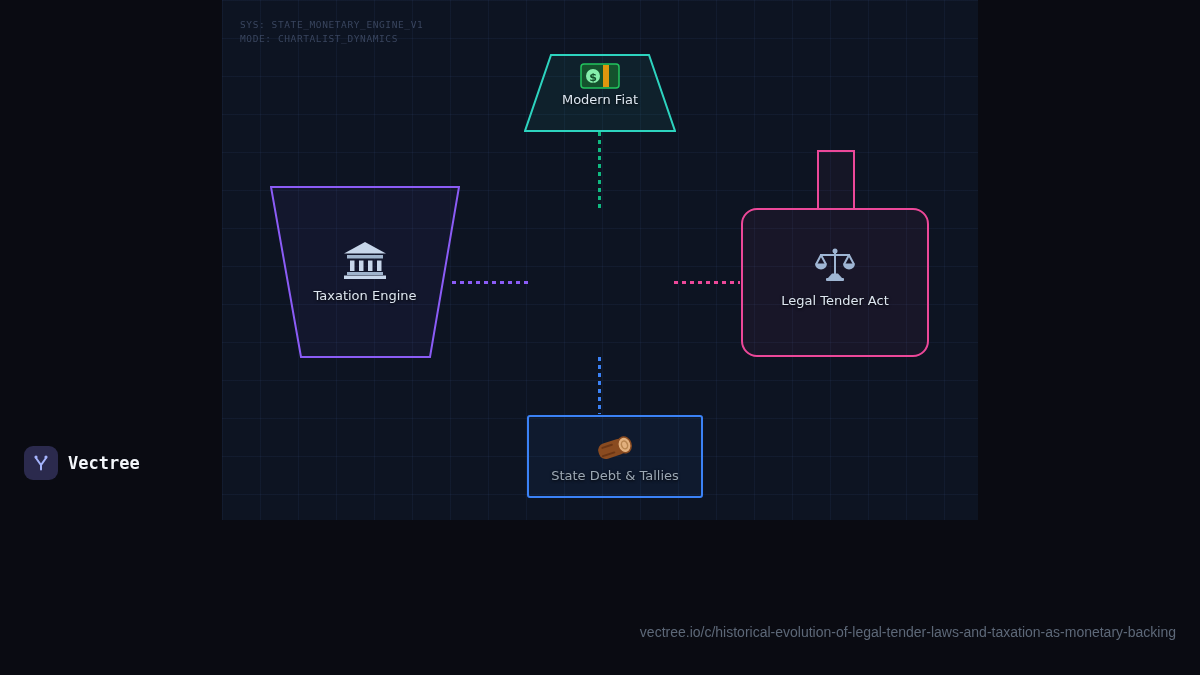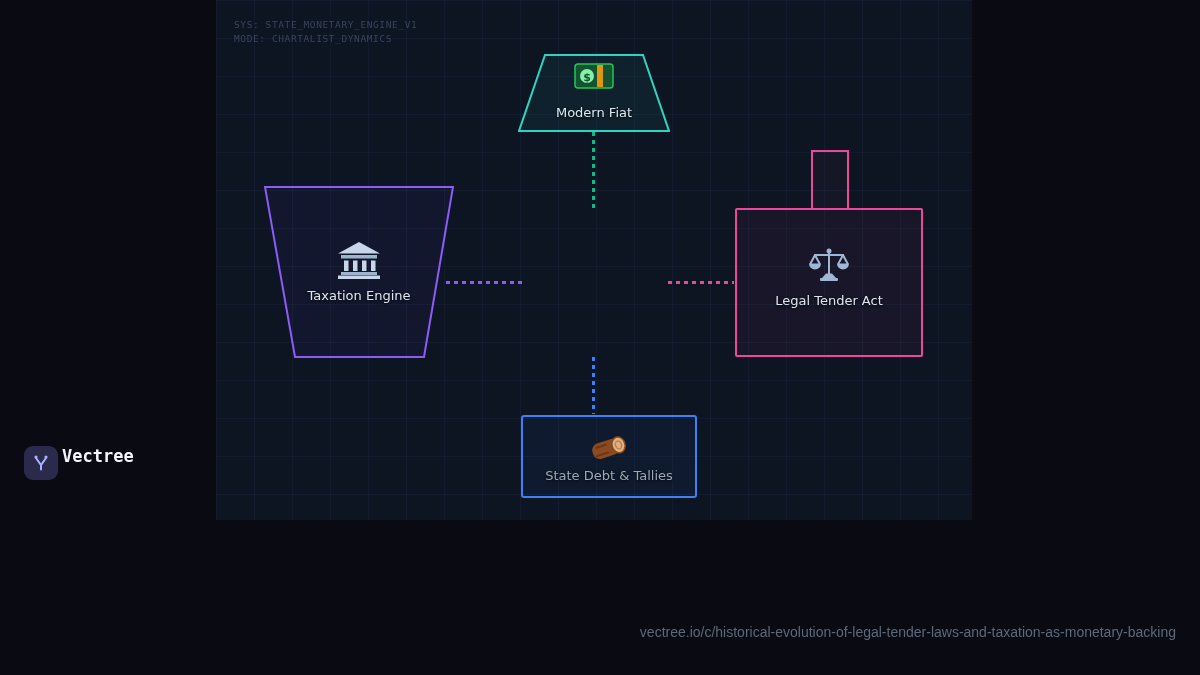--- a/index.html
+++ b/index.html
@@ -1,20 +1,20 @@
 <!DOCTYPE html>
 <html><head>
 <meta charset="utf-8">
 <style>
   html,body{margin:0;padding:0;background:#0a0b12;}
   .stage{position:relative;width:1200px;height:675px;overflow:hidden;background:#0a0b12;
          font-family:"DejaVu Sans","Liberation Sans",sans-serif;}
 
   
-  .panel{position:absolute;left:216px;top:0;width:756px;height:520px;
+  .panel{position:absolute;left:222px;top:0;width:756px;height:520px;
     background-color:#0d1422;
     background-image:
       linear-gradient(rgba(80,125,200,0.08) 1px, transparent 1px),
       linear-gradient(90deg, rgba(80,125,200,0.08) 1px, transparent 1px);
     background-size:38px 38px;}
 
   .sysinfo{position:absolute;left:18px;top:18px;
     font-family:"DejaVu Sans Mono","Liberation Mono",monospace;
     font-size:9.5px;letter-spacing:.6px;color:#39455e;line-height:14px;}
 
@@ -31,52 +31,52 @@
 
   
   .node{position:absolute;}
   .node .shape{position:absolute;left:0;top:0;}
   .node-inner{position:absolute;left:0;top:0;width:100%;height:100%;
     display:flex;flex-direction:column;align-items:center;justify-content:center;}
   .node-label{font-size:13px;color:#dde6f0;text-shadow:0 1px 3px rgba(0,0,0,.85);white-space:nowrap;}
 
   .node-fiat{left:302px;top:54px;width:152px;height:78px;}
   .node-fiat .node-inner{justify-content:flex-start;padding-top:9px;box-sizing:border-box;}
-  .node-fiat .node-label{margin-top:16px;}
+  .node-fiat .node-label{margin-top:3px;}
 
   .node-tax{left:48px;top:186px;width:190px;height:172px;}
   .node-tax .icon{margin-bottom:9px;}
 
   .node-core{left:306px;top:211px;width:144px;height:144px;border-radius:50%;
     border:2px solid #3b9df0;box-sizing:border-box;
     background:radial-gradient(circle at 50% 45%, #11233c 0%, #0c1830 75%);
     box-shadow:0 0 28px rgba(56,189,248,.18);}
   .core-dash{position:absolute;left:14px;top:14px;right:14px;bottom:14px;
     border:2px dashed #22d3ee;border-radius:50%;}
   .node-core .node-inner{padding-bottom:10px;box-sizing:border-box;}
   .node-core .icon{margin-bottom:6px;}
 
   .node-legal{left:519px;top:208px;width:188px;height:149px;border:2px solid #ec4899;
-    border-radius:2px;box-sizing:border-box;background:rgba(236,72,153,0.05);}
+    border-radius:16px;box-sizing:border-box;background:rgba(236,72,153,0.05);}
   .legal-tab{position:absolute;left:74px;top:-60px;width:38px;height:60px;
     border:2px solid #ec4899;border-bottom:none;box-sizing:border-box;
     background:rgba(236,72,153,0.04);}
   .node-legal .icon{margin-bottom:10px;}
   .node-legal .node-inner{padding-bottom:10px;box-sizing:border-box;}
 
   .node-debt{left:284px;top:415px;width:176px;height:83px;border:2px solid #3b82f6;
     border-radius:3px;box-sizing:border-box;background:rgba(59,130,246,0.06);margin-left:21px;}
   .node-debt .icon{margin-bottom:3px;}
   .node-debt .node-label{color:#9ca8b4;}
 
   .icon{display:flex;align-items:center;justify-content:center;}
 
   
   .branding{position:absolute;left:24px;top:446px;}
-  .brand-row{display:flex;align-items:flex-start;gap:4px;}
+  .brand-row{display:flex;align-items:center;gap:10px;}
   .brand-logo{width:34px;height:34px;border-radius:9px;background:#2b2a4d;
     display:flex;align-items:center;justify-content:center;}
   .brand-name{font-family:"DejaVu Sans Mono","Liberation Mono",monospace;
     font-weight:bold;font-size:17px;color:#f3f6fa;}
   .headline{margin-top:8px;width:390px;
     font-family:"DejaVu Sans Mono","Liberation Mono",monospace;
     font-weight:bold;font-size:34px;line-height:0.97;color:#ffffff;}
 
   .footer-url{position:absolute;right:24px;top:624px;
     font-family:Liberation Sans, sans-serif;

